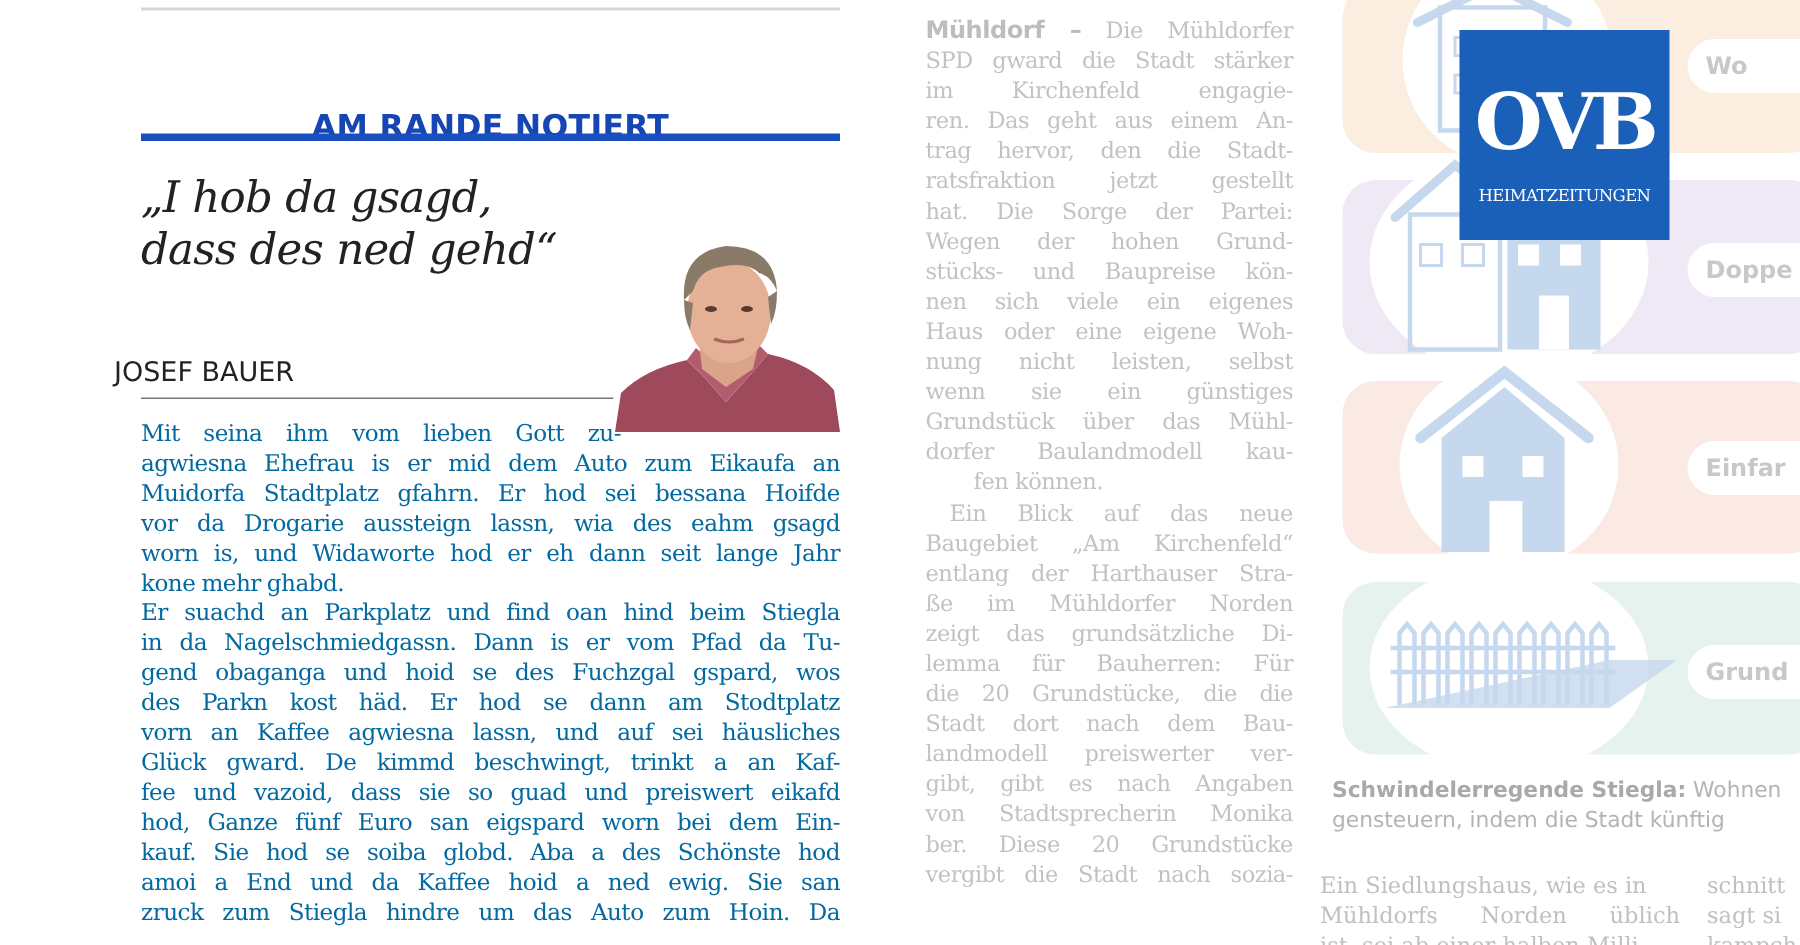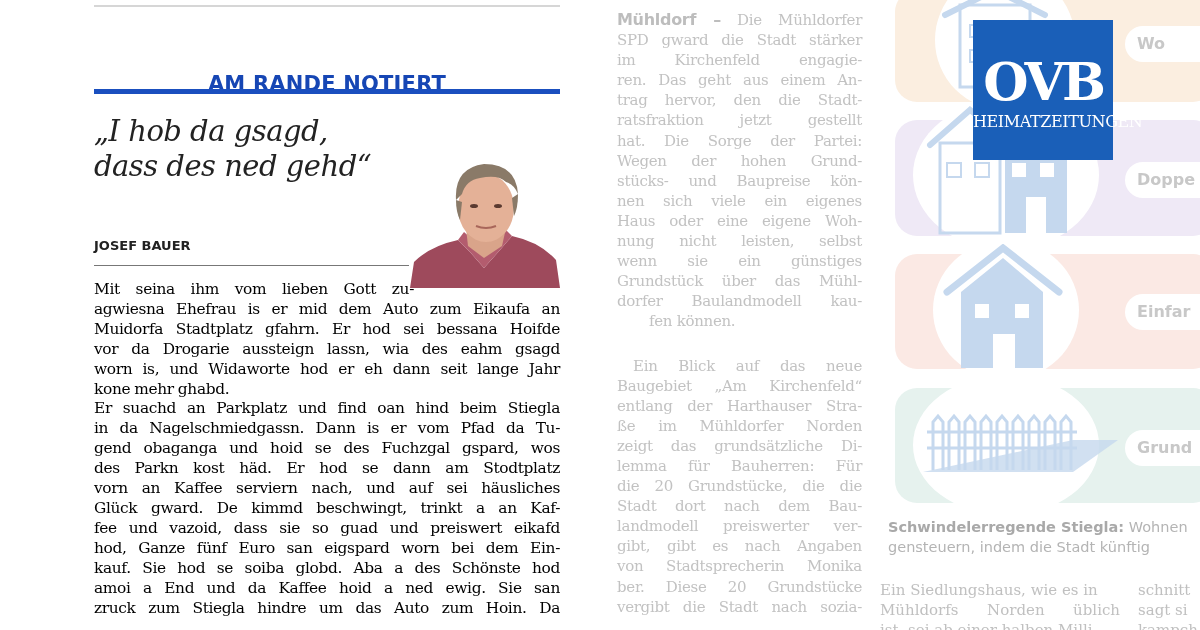--- a/index.html
+++ b/index.html
@@ -3,44 +3,44 @@
 <meta charset="utf-8">
 <style>
   html, body { margin:0; padding:0; }
   body { width:1200px; height:630px; overflow:hidden; background:#ffffff; position:relative; font-family:"DejaVu Serif", serif; }
 
   
   .top-rule { position:absolute; left:94px; top:5px; width:466px; height:2px; background:#d6d6d6; }
   .rubric { position:absolute; left:94px; top:50px; width:466px; text-align:center; font-family:"DejaVu Sans", sans-serif; font-weight:bold; font-size:21px; color:#1646b4; letter-spacing:0.2px;margin-top:22px; }
   .rubric-rule { position:absolute; left:94px; top:89px; width:466px; height:5px; background:#1a4fbf; }
   .headline { position:absolute; left:94px; top:114px; width:330px; font-family:"DejaVu Serif", serif; font-style:italic; font-size:29px; line-height:35px; color:#222; letter-spacing:-0.5px; }
-  .author { position:absolute; left:94px; top:238px; font-family:"DejaVu Sans", sans-serif; font-weight:bold; font-size:13px; color:#222; }
+  .author { position:absolute; left:76px; top:238px; font-family:"DejaVu Sans", sans-serif; font-weight:normal; font-size:18px; color:#222; }
   .author-rule { position:absolute; left:94px; top:265px; width:315px; height:1px; background:#777; }
 
   .portrait { position:absolute; left:410px; top:150px; width:150px; height:138px; overflow:hidden; }
-  .body-text { position:absolute; left:94px; top:280px; width:466px; font-family:"DejaVu Serif", serif; font-size:15.4px; line-height:19.9px; color:#000000; text-align:justify; letter-spacing:-0.35px; word-spacing:-0.5px; }
+  .body-text { position:absolute; left:94px; top:280px; width:466px; font-family:"DejaVu Serif", serif; font-size:15.4px; line-height:19.9px; color:#0369a1; text-align:justify; letter-spacing:-0.35px; word-spacing:-0.5px; }
   .body-text .line { display:block; white-space:nowrap; text-align:justify; text-align-last:justify; }
   .body-text .line.last { text-align-last:left; }
   .body-text .line.first { width:320px; }
 
   
   .mid-col { position:absolute; left:617px; top:10px; width:245px; font-family:"DejaVu Serif", serif; font-size:15px; line-height:20.1px; color:#c2c2c2; letter-spacing:-0.3px; }
   .mid-col .line { display:block; white-space:nowrap; text-align:justify; text-align-last:justify; }
   .mid-col .line.last { text-align-last:left;margin-left:32px; }
   .mid-col .dateline { font-family:"DejaVu Sans", sans-serif; font-weight:bold; font-size:16px; color:#bdbdbd; }
 
   
   .info { position:absolute; left:895px; top:0; width:305px; height:505px; }
   .band { position:absolute; left:0; width:320px; border-radius:22px; }
   .band .pill { position:absolute; left:230px; width:120px; height:36px; border-radius:18px; background:#ffffff; font-family:"DejaVu Sans", sans-serif; font-weight:bold; font-size:16px; color:#c8c8c8; line-height:36px; padding-left:12px; box-sizing:border-box; }
   .circle { position:absolute; border-radius:50%; background:#ffffff; }
 
   .logo { position:absolute; left:973px; top:20px; width:140px; height:140px; background:#1a5fb8; color:#fff; text-align:center; }
   .logo .big { font-family:"DejaVu Serif", serif; font-size:52px; font-weight:bold; line-height:52px; margin-top:36px; letter-spacing:-3px; }
-  .logo .small { font-family:"DejaVu Serif", serif; font-size:16px; letter-spacing:-0.4px; margin-top:4px; }
+  .logo .small { font-family:"DejaVu Serif", serif; font-size:11px; letter-spacing:-0.4px; margin-top:16px; }
 
   .caption { position:absolute; left:888px; top:517px; width:320px; font-family:"DejaVu Sans", sans-serif; font-size:14.5px; line-height:20px; color:#b4b4b4; white-space:nowrap; }
   .caption b { color:#a9a9a9; }
   .bottom-col { position:absolute; top:580px; font-family:"DejaVu Serif", serif; font-size:15px; line-height:20px; color:#c0c0c0; white-space:nowrap; }
 </style>
 </head>
 <body>
 
 <div class="top-rule"></div>
 <div class="rubric">AM RANDE NOTIERT</div>
@@ -80,21 +80,21 @@
   <span class="line first">Mit seina ihm vom lieben Gott zu-</span>
   <span class="line">agwiesna Ehefrau is er mid dem Auto zum Eikaufa an</span>
   <span class="line">Muidorfa Stadtplatz gfahrn. Er hod sei bessana Hoifde</span>
   <span class="line">vor da Drogarie aussteign lassn, wia des eahm gsagd</span>
   <span class="line">worn is, und Widaworte hod er eh dann seit lange Jahr</span>
   <span class="line last">kone mehr ghabd.</span>
   <span class="line">Er suachd an Parkplatz und find oan hind beim Stiegla</span>
   <span class="line">in da Nagelschmiedgassn. Dann is er vom Pfad da Tu-</span>
   <span class="line">gend obaganga und hoid se des Fuchzgal gspard, wos</span>
   <span class="line">des Parkn kost häd. Er hod se dann am Stodtplatz</span>
-  <span class="line">vorn an Kaffee serviern nach, und auf sei häusliches</span>
+  <span class="line">vorn an Kaffee agwiesna lassn, und auf sei häusliches</span>
   <span class="line">Glück gward. De kimmd beschwingt, trinkt a an Kaf-</span>
   <span class="line">fee und vazoid, dass sie so guad und preiswert eikafd</span>
   <span class="line">hod, Ganze fünf Euro san eigspard worn bei dem Ein-</span>
   <span class="line">kauf. Sie hod se soiba globd. Aba a des Schönste hod</span>
   <span class="line">amoi a End und da Kaffee hoid a ned ewig. Sie san</span>
   <span class="line">zruck zum Stiegla hindre um das Auto zum Hoin. Da</span>
 </div>
 
 <div class="mid-col">
   <span class="line"><span class="dateline">Mühldorf –</span> <span>Die Mühldorfer</span></span>
@@ -106,21 +106,21 @@
   <span class="line">hat. Die Sorge der Partei:</span>
   <span class="line">Wegen der hohen Grund-</span>
   <span class="line">stücks- und Baupreise kön-</span>
   <span class="line">nen sich viele ein eigenes</span>
   <span class="line">Haus oder eine eigene Woh-</span>
   <span class="line">nung nicht leisten, selbst</span>
   <span class="line">wenn sie ein günstiges</span>
   <span class="line">Grundstück über das Mühl-</span>
   <span class="line">dorfer Baulandmodell kau-</span>
   <span class="line last">fen können.</span>
-  <span class="line" style="padding-left:16px;box-sizing:border-box;margin-top:24px;">Ein Blick auf das neue</span>
+  <span class="line" style="padding-left:16px;box-sizing:border-box;">Ein Blick auf das neue</span>
   <span class="line">Baugebiet „Am Kirchenfeld“</span>
   <span class="line">entlang der Harthauser Stra-</span>
   <span class="line">ße im Mühldorfer Norden</span>
   <span class="line">zeigt das grundsätzliche Di-</span>
   <span class="line">lemma für Bauherren: Für</span>
   <span class="line">die 20 Grundstücke, die die</span>
   <span class="line">Stadt dort nach dem Bau-</span>
   <span class="line">landmodell preiswerter ver-</span>
   <span class="line">gibt, gibt es nach Angaben</span>
   <span class="line">von Stadtsprecherin Monika</span>

